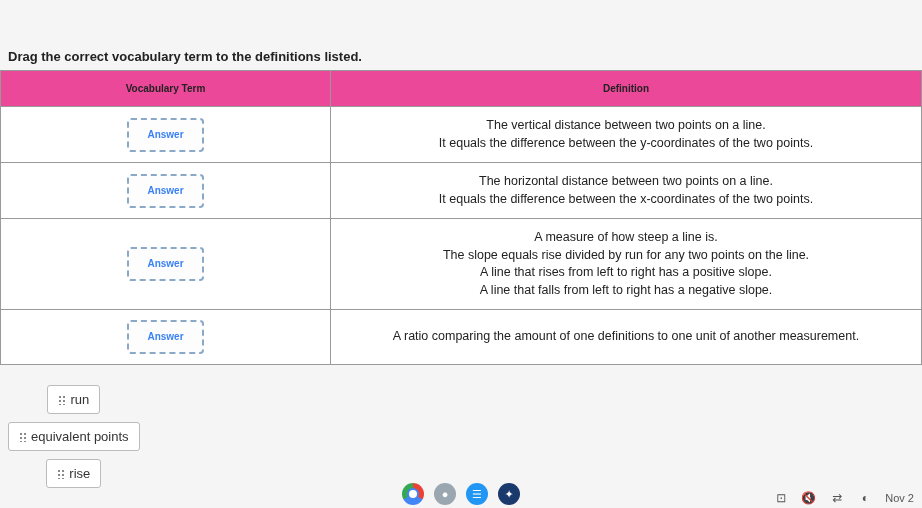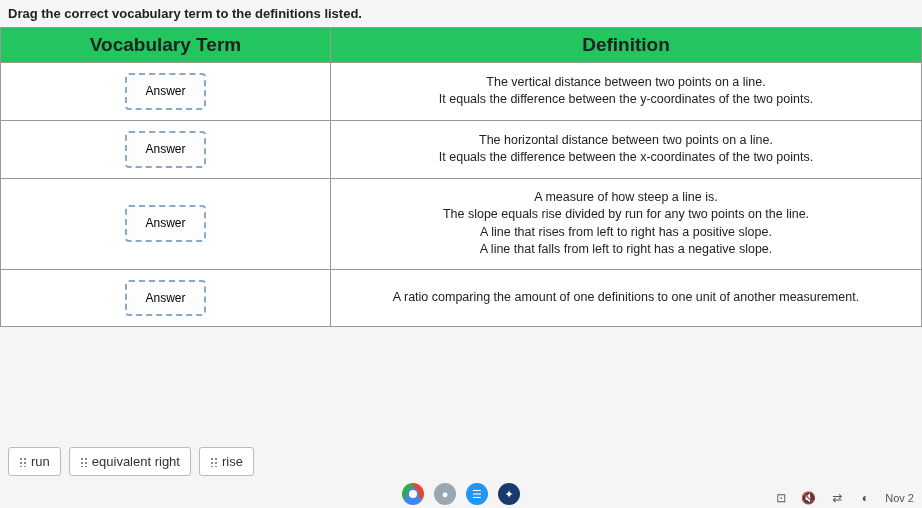--- a/index.html
+++ b/index.html
@@ -10,61 +10,64 @@
       width: 922px;
       height: 508px;
       overflow: hidden;
       position: relative;
     }
     .instruction {
       font-weight: bold;
       padding: 6px 8px;
       font-size: 13px;
       color: #222;
+      margin-top: 43px;
     }
     table.main {
       width: 100%;
       border-collapse: collapse;
       background: #fff;
     }
     table.main th {
-      background: #22c55e;
+      background: #ec4899;
       color: #222;
       font-weight: bold;
-      padding: 6px;
+      padding: 12px;
       border: 1px solid #999;
-      font-size: 19px;
+      font-size: 10px;
     }
     table.main td {
       border: 1px solid #999;
       padding: 10px;
       vertical-align: middle;
       text-align: center;
       font-size: 12.5px;
       color: #222;
       line-height: 1.4;
     }
     .vocab-col { width: 330px; }
     .answer-slot {
       display: inline-block;
       border: 2px dashed #8aa8c8;
       border-radius: 4px;
       padding: 8px 18px;
-      color: #000000;
-      font-size: 12px;
+      color: #3b82f6;
+      font-size: 10px;
       background: #fdfdfd;
       cursor: pointer;
+      font-weight: bold;
     }
     .term-bank {
       position: absolute;
       left: 8px;
-      bottom: 32px;
+      bottom: 20px;
       display: flex;
       gap: 8px;
       align-items: center;
+      flex-direction: column;
     }
     .term {
       border: 1px solid #bbb;
       border-radius: 3px;
       padding: 6px 10px;
       background: #fff;
       font-size: 13px;
       color: #333;
       display: flex;
       align-items: center;
@@ -166,21 +169,21 @@
   </tbody>
 </table>
 
 <div class="term-bank">
   <div class="term">
       <span class="grip"></span>
       <span>run</span>
     </div>
   <div class="term">
       <span class="grip"></span>
-      <span>equivalent right</span>
+      <span>equivalent points</span>
     </div>
   <div class="term">
       <span class="grip"></span>
       <span>rise</span>
     </div>
 </div>
 
 <div class="taskbar">
   <div class="tb-icon tb-chrome"></div>
   <div class="tb-icon tb-gray">●</div>

